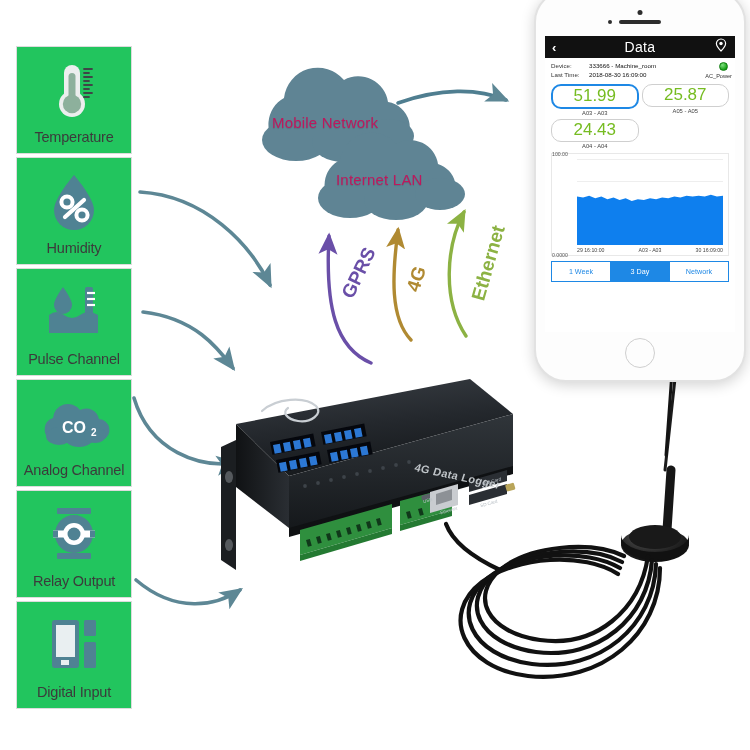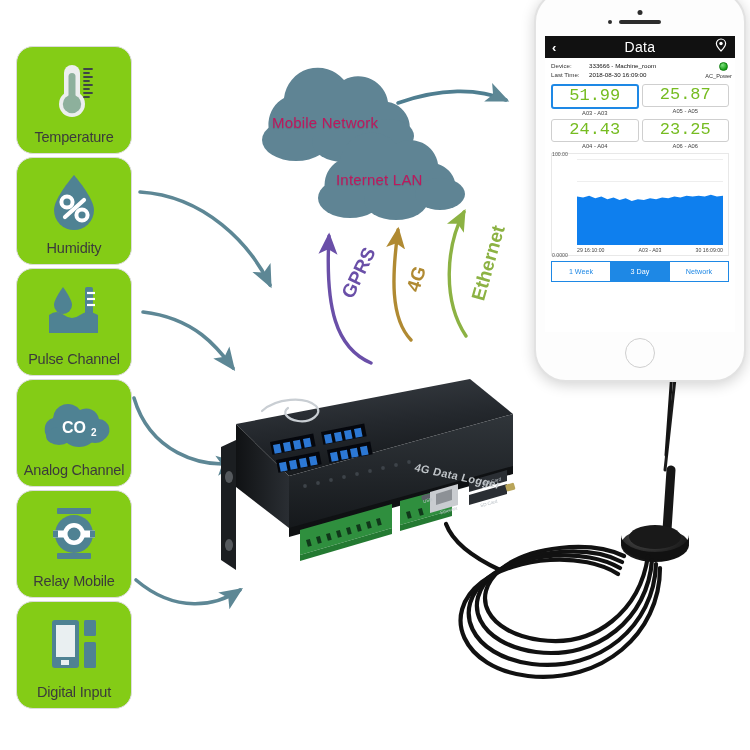--- a/index.html
+++ b/index.html
@@ -15,22 +15,22 @@
 
   
   .sensors-title {
     position:absolute; left:18px; top:14px;
     font-size:26px; font-weight:bold; letter-spacing:0.5px;
     color:#4b7480;
   }
   .sensor-list { position:absolute; left:16px; top:46px; width:116px; }
   .sensor-card {
     width:116px; height:108px;
-    border:1px solid #dcdcdc; border-radius:17px;
-    background:#84cc16;
+    border:1px solid #dcdcdc; border-radius:0;
+    background:#22c55e;
     margin-bottom:3px;
     position:relative;
     display:flex; flex-direction:column;
     align-items:center; justify-content:flex-start;
   }
   .sensor-icon {
     flex:1; display:flex; align-items:center; justify-content:center;
     width:100%; padding-top:4px;
   }
   .sensor-label {
@@ -103,22 +103,22 @@
     position:absolute; right:7px; top:4px;
     width:9px; height:9px; border-radius:50%;
     background:radial-gradient(circle at 35% 30%, #7fe07f, #16a016 70%);
     border:1px solid #0c7d0c;
   }
   .led-cap { position:absolute; right:3px; top:15px; font-size:5.6px; color:#333; }
 
   .tiles { display:grid; grid-template-columns:1fr 1fr; gap:3px; padding:2px 6px 0 6px; }
   .tile { text-align:center; }
   .tile-box {
-    border:1px solid #cfcfcf; border-radius:3px;
-    padding:1px 0 2px 0; background:#fff;font-family:Liberation Mono, monospace;
+    border:1px solid #cfcfcf; border-radius:10px;
+    padding:1px 0 2px 0; background:#fff;
   }
   .tile-box.active { border:2px solid #1e88e5; }
   .tile-val { font-size:17px; color:#76bc21; line-height:1.05; font-weight:400; }
   .tile-cap { font-size:5.8px; color:#444; margin-top:1px; }
 
   .chart-wrap {
     margin:4px 6px 0 6px; border:1px solid #e8e8e8;
     background:#fff; padding:3px 3px 2px 3px; position:relative;
   }
   .chart-area { position:relative; height:88px; margin-left:22px; margin-right:2px; }
@@ -432,21 +432,21 @@
           <rect x="16" y="48" width="34" height="6" rx="1" fill="#4f8293"></rect>
           <circle cx="33" cy="29" r="19" fill="#4f8293"></circle>
           <circle cx="33" cy="29" r="11" fill="#ffffff"></circle>
           <circle cx="33" cy="29" r="6.5" fill="#4f8293"></circle>
           <rect x="12" y="25.5" width="14" height="7" fill="#ffffff"></rect>
           <rect x="40" y="25.5" width="14" height="7" fill="#ffffff"></rect>
           <rect x="12" y="25.5" width="5" height="7" fill="#4f8293"></rect>
           <rect x="49" y="25.5" width="5" height="7" fill="#4f8293"></rect>
         </svg>
       </div>
-      <div class="sensor-label">Relay Mobile</div>
+      <div class="sensor-label">Relay Output</div>
     </div>
 
     <div class="sensor-card">
       <div class="sensor-icon">
         <svg width="60" height="58" viewBox="0 0 60 58">
           <rect x="8" y="4" width="27" height="48" rx="3" fill="#4f8293"></rect>
           <rect x="12" y="9" width="19" height="32" fill="#e9eff1"></rect>
           <rect x="17" y="44" width="8" height="5" fill="#e9eff1"></rect>
           <rect x="40" y="4" width="12" height="16" rx="1.5" fill="#4f8293"></rect>
           <rect x="40" y="26" width="12" height="26" rx="1.5" fill="#4f8293"></rect>
@@ -515,26 +515,20 @@
           <div class="tile-box">
             <div class="tile-val">25.87</div>
           </div>
           <div class="tile-cap">A05 - A05</div>
         </div>
         <div class="tile">
           <div class="tile-box">
             <div class="tile-val">24.43</div>
           </div>
           <div class="tile-cap">A04 - A04</div>
-        </div>
-        <div class="tile">
-          <div class="tile-box">
-            <div class="tile-val">23.25</div>
-          </div>
-          <div class="tile-cap">A06 - A06</div>
         </div>
       </div>
 
       <div class="chart-wrap">
         <div class="chart-axis-top">100.00</div>
         <div class="chart-axis-bot">0.0000</div>
         <div class="chart-area">
           <div class="chart-grid">
             <i style="top:2px"></i>
               <i style="top:24px"></i>

